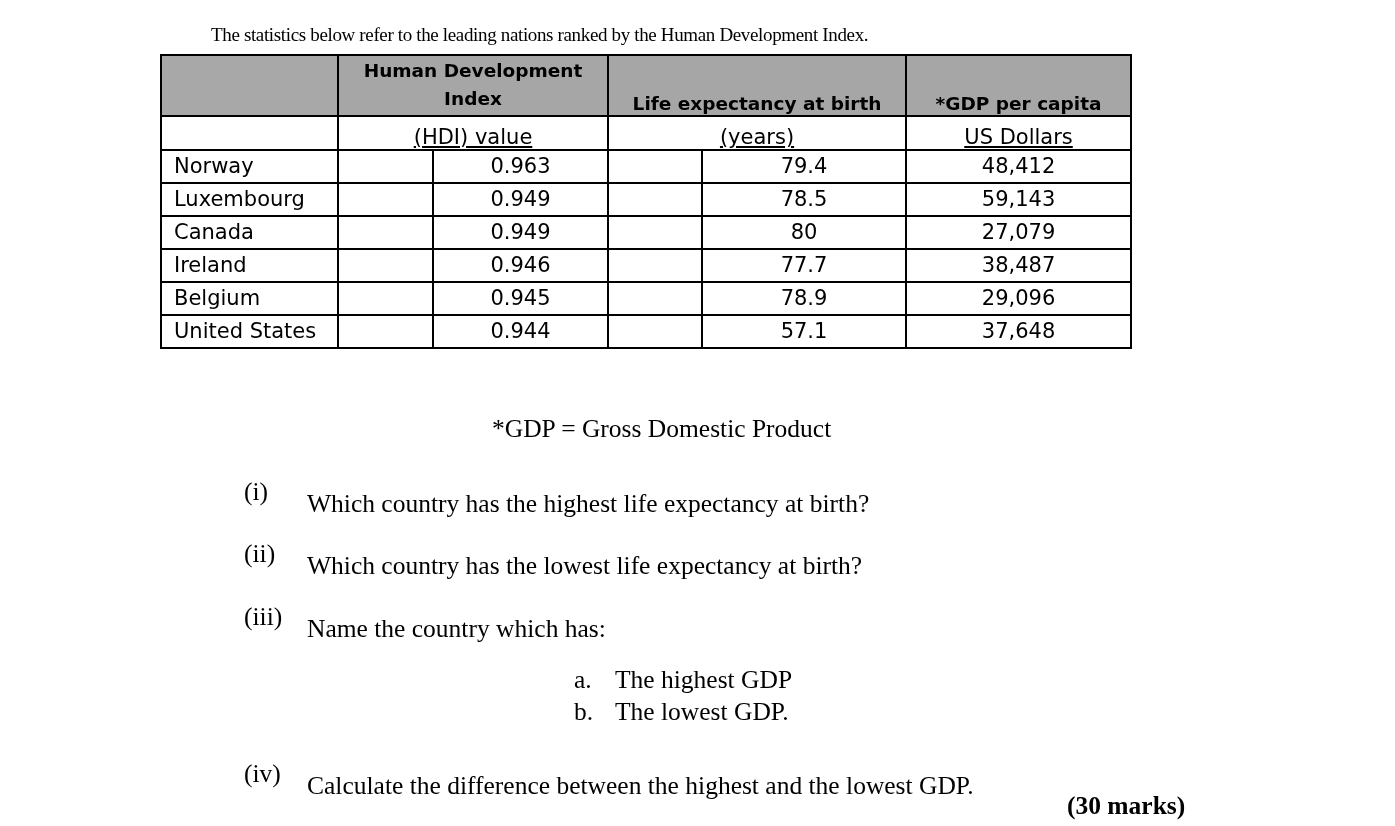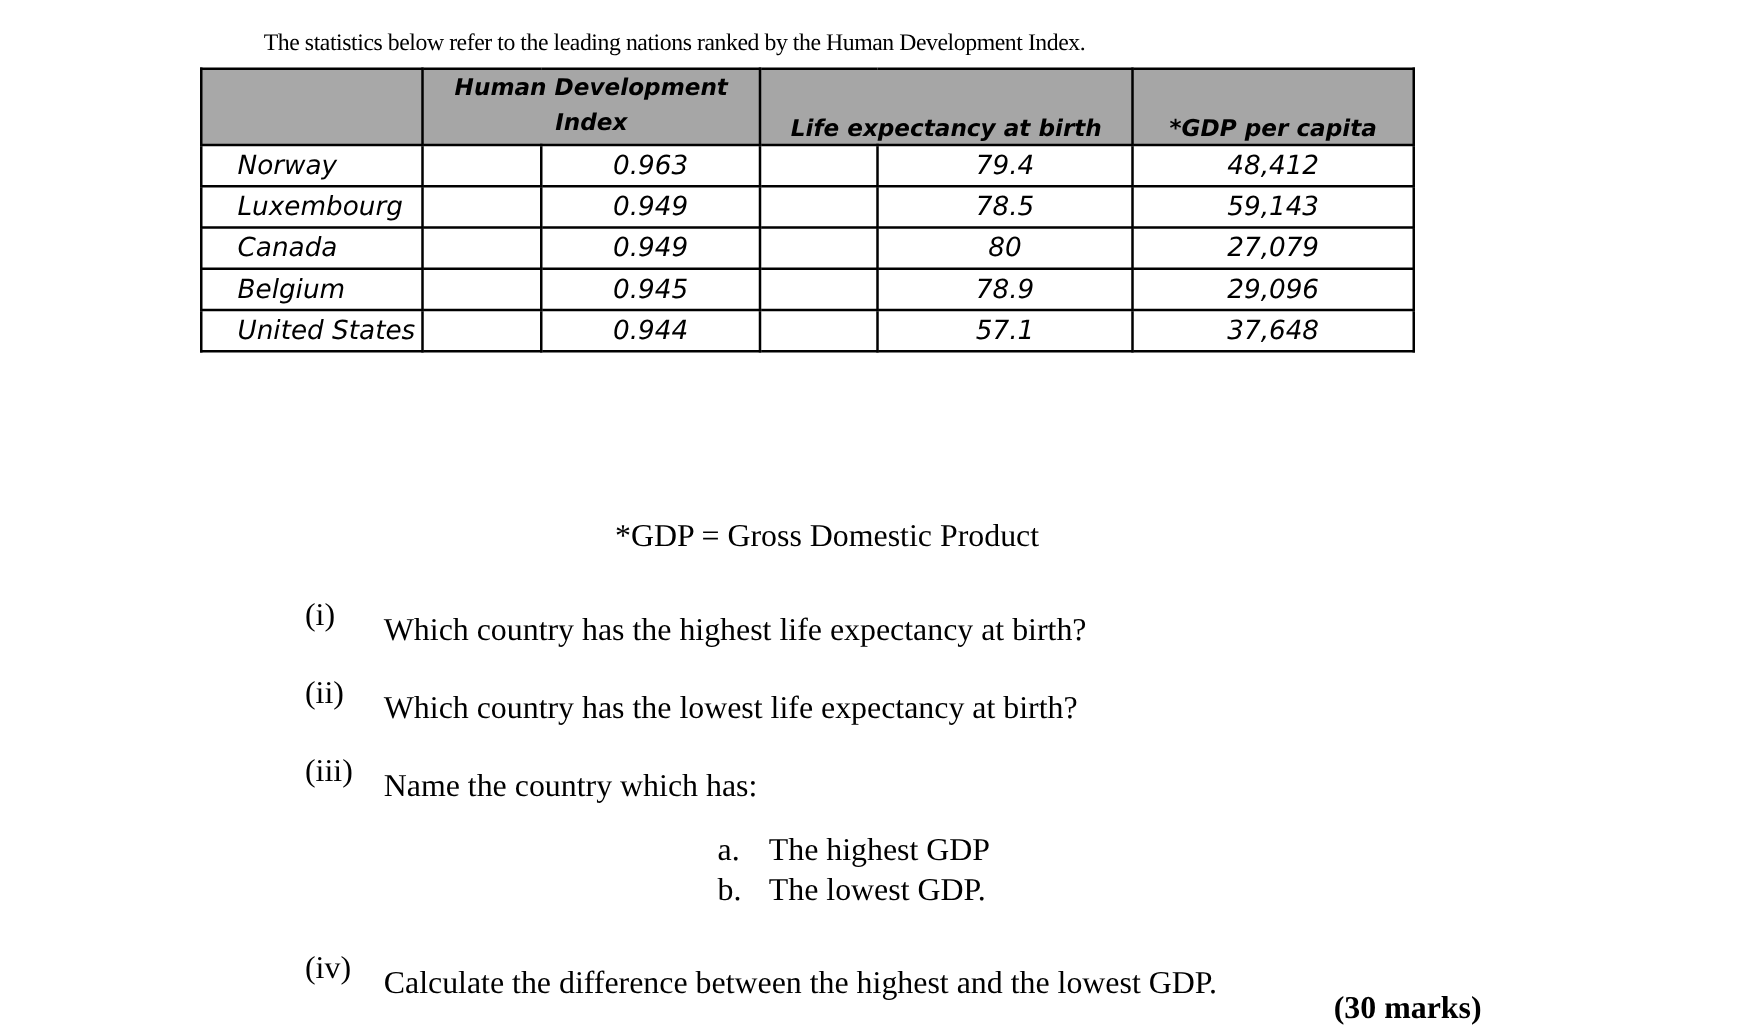--- a/index.html
+++ b/index.html
@@ -1,30 +1,30 @@
 <!DOCTYPE html>
 <html><head>
 <meta charset="utf-8">
 <style>
   html, body { margin: 0; padding: 0; background: #ffffff; }
   body { width: 1395px; height: 826px; position: relative; overflow: hidden; color: #000; }
   .serif { font-family: "Liberation Serif", "DejaVu Serif", serif; }
-  .comic { font-family: "DejaVu Sans", "Liberation Sans", sans-serif; font-style: italic; }
+  .comic { font-family: "DejaVu Sans", "Liberation Sans", sans-serif; }
 
   #intro { position: absolute; left: 163px; top: 24px; font-size: 19px; letter-spacing: -0.35px; white-space: nowrap; margin-left: 48px; }
 
   #hdi-table { position: absolute; left: 160px; top: 54px; width: 970px; height: 358px; }
   table { border-collapse: collapse; table-layout: fixed; width: 970px; }
   td { border: 2px solid #000; padding: 0; font-size: 21px; line-height: 1; }
   tr.hdr td { background: #a6a6a6; height: 57px; vertical-align: bottom; text-align: center; font-weight: bold; font-size: 18.5px; padding-bottom: 2px; }
   tr.hdr td.c0 { background: #a8a8a8; }
   tr.sub td { height: 31px; text-align: center; vertical-align: bottom; padding-bottom: 1px; }
   tr.sub td span { text-decoration: underline; }
   tr.row td { height: 31px; text-align: center; vertical-align: middle; }
-  tr.row td.country { text-align: left; padding-left: 28px; margin-top: 12px; }
+  tr.row td.country { text-align: left; padding-left: 12px; margin-top: 12px; }
   tr.row td.blank { }
   .hdr-line { display: block; line-height: 28px; }
 
   #footnote { position: absolute; left: 492px; top: 414px; font-size: 25.5px; white-space: nowrap; }
 
   .q { position: absolute; font-size: 25.5px; white-space: nowrap; }
   .q .num { position: absolute; left: 0; }
   .q .txt { position: absolute; left: 63px; margin-top: 12px; }
   #q1 { left: 244px; top: 477px; }
   #q2 { left: 244px; top: 539px; }
@@ -55,20 +55,26 @@
     <tbody>
         <tr class="hdr">
       <td class="c0"></td>
       <td colspan="2">
         <span class="hdr-line">Human Development</span>
         <span class="hdr-line">Index</span>
       </td>
       <td colspan="2">Life expectancy at birth</td>
       <td>*GDP per capita</td>
     </tr>
+    <tr class="sub">
+      <td></td>
+      <td colspan="2"><span>(HDI) value</span></td>
+      <td colspan="2"><span>(years)</span></td>
+      <td><span>US Dollars</span></td>
+    </tr>
     <tr class="row">
       <td class="country">Norway</td>
       <td class="blank"></td>
       <td>0.963</td>
       <td class="blank"></td>
       <td>79.4</td>
       <td>48,412</td>
     </tr>
     <tr class="row">
       <td class="country">Luxembourg</td>
@@ -78,20 +84,28 @@
       <td>78.5</td>
       <td>59,143</td>
     </tr>
     <tr class="row">
       <td class="country">Canada</td>
       <td class="blank"></td>
       <td>0.949</td>
       <td class="blank"></td>
       <td>80</td>
       <td>27,079</td>
+    </tr>
+    <tr class="row">
+      <td class="country">Ireland</td>
+      <td class="blank"></td>
+      <td>0.946</td>
+      <td class="blank"></td>
+      <td>77.7</td>
+      <td>38,487</td>
     </tr>
     <tr class="row">
       <td class="country">Belgium</td>
       <td class="blank"></td>
       <td>0.945</td>
       <td class="blank"></td>
       <td>78.9</td>
       <td>29,096</td>
     </tr>
     <tr class="row">

